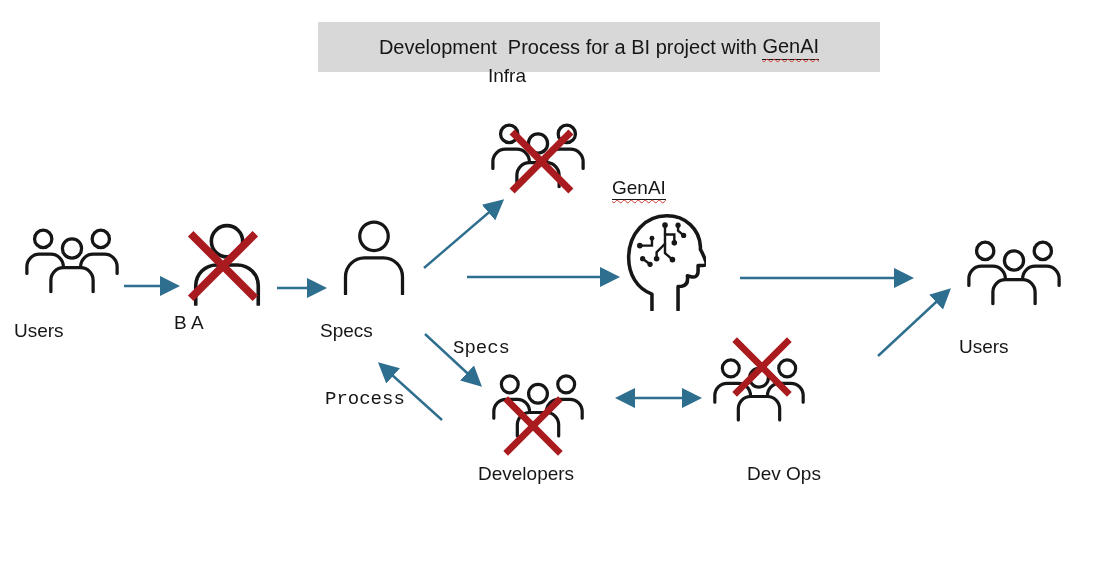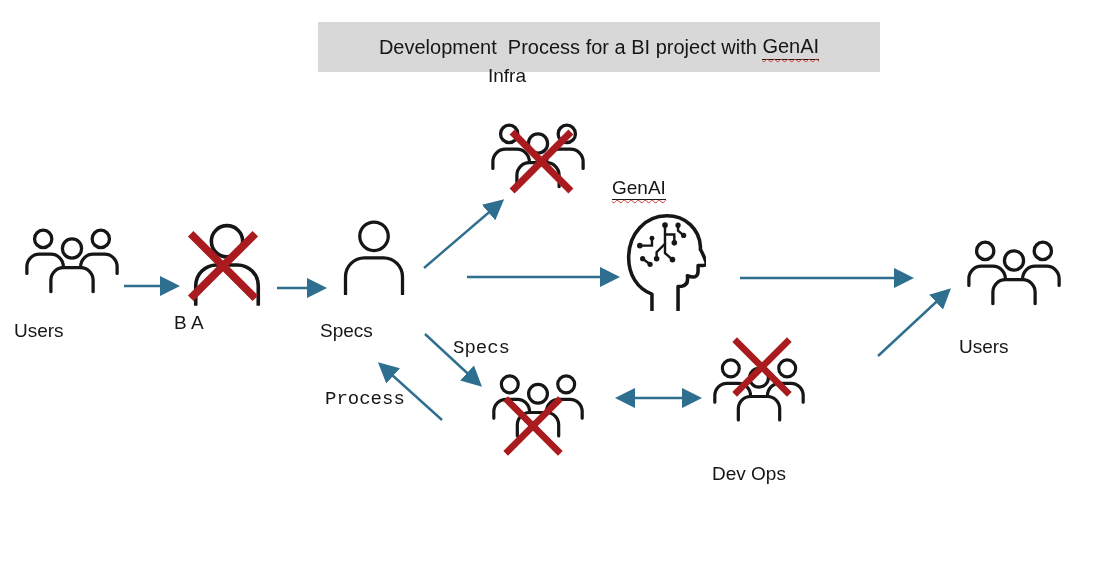--- a/index.html
+++ b/index.html
@@ -142,32 +142,33 @@
   <div class="abs" style="left:491px;top:372px;width:94px;height:66px">
     <svg class="icon" viewBox="0 0 100 70">
         <use href="#sym-people-group"></use>
       </svg>
   </div>
   <div class="abs" style="left:499px;top:393px;width:68px;height:66px">
     <svg class="icon" viewBox="0 0 70 70">
         <use href="#sym-cross"></use>
       </svg>
   </div>
+  <div class="abs node-label" style="left:478px;top:463px;width:126px">Developers</div>
 
   <div class="abs" style="left:712px;top:356px;width:94px;height:66px">
     <svg class="icon" viewBox="0 0 100 70">
         <use href="#sym-people-group"></use>
       </svg>
   </div>
   <div class="abs" style="left:728px;top:334px;width:68px;height:66px">
     <svg class="icon" viewBox="0 0 70 70">
         <use href="#sym-cross"></use>
       </svg>
   </div>
-  <div class="abs node-label" style="left:712px;top:463px;width:102px">Dev Ops</div>
+  <div class="abs node-label" style="left:747px;top:463px;width:102px">Dev Ops</div>
 
   <div class="abs" style="left:966px;top:238px;width:96px;height:68px">
     <svg class="icon" viewBox="0 0 100 70">
         <use href="#sym-people-group"></use>
       </svg>
   </div>
   <div class="abs node-label" style="left:959px;top:336px;width:100px">Users</div>
 
 </div>
 

